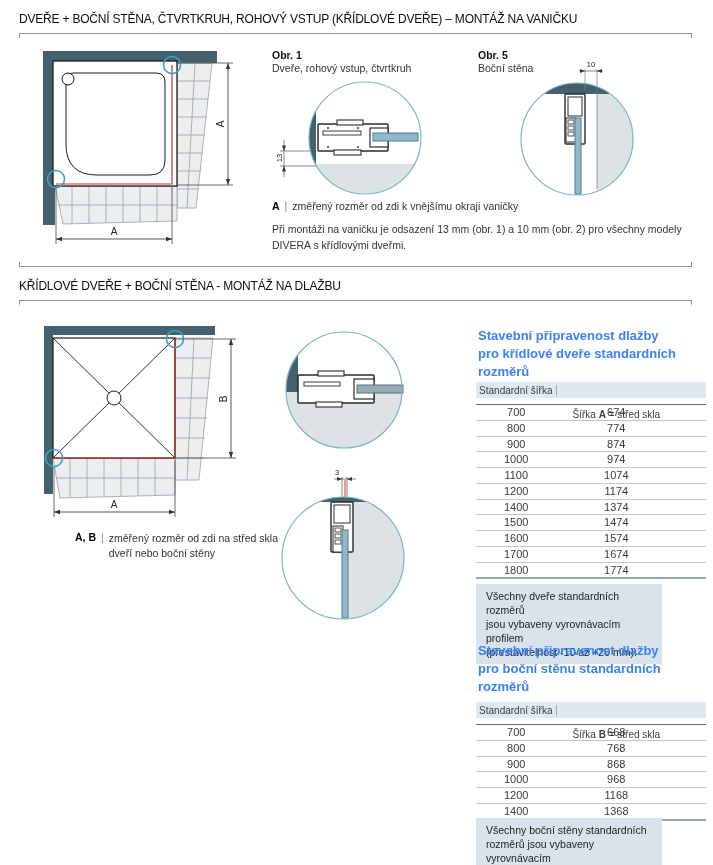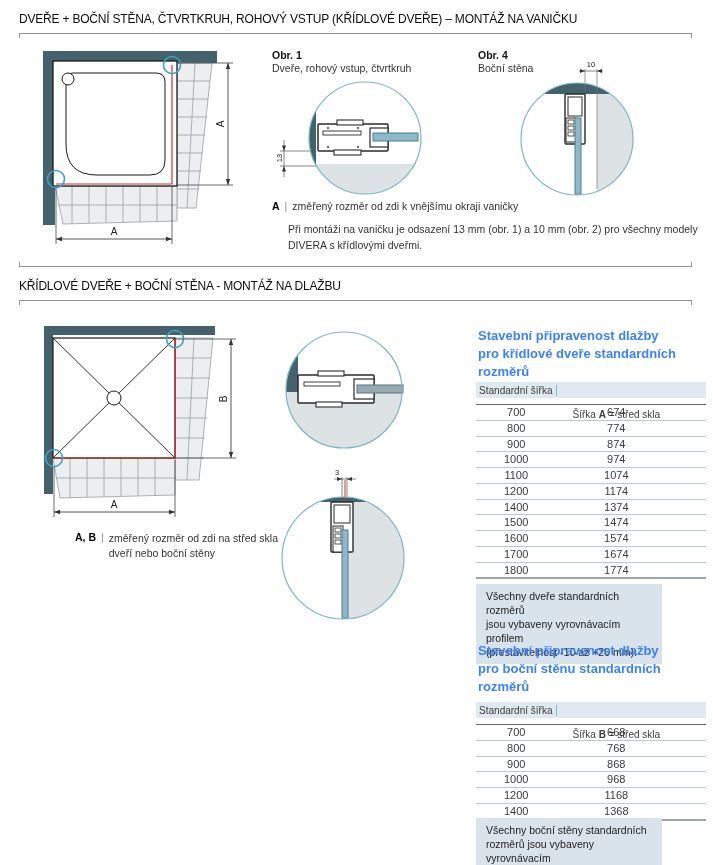--- a/index.html
+++ b/index.html
@@ -96,21 +96,21 @@
     <circle cx="58" cy="71" r="1" fill="#333"></circle>
       <circle cx="88" cy="71" r="1" fill="#333"></circle>
 
     <path d="M10,75 H46 M10,90 H46" stroke="#555" stroke-width="0.7"></path>
     <line x1="14" y1="64" x2="14" y2="101" stroke="#555" stroke-width="0.7"></line>
     <path d="M14,75 l-2,-5.5 h4 Z M14,90 l-2,5.5 h4 Z" fill="#333"></path>
     <text x="9" y="85" font-size="7.5" text-anchor="middle" transform="rotate(-90 9 82)">13</text>
     <circle cx="95" cy="62" r="56" fill="none" stroke="#7ab6c6" stroke-width="1.2"></circle>
   </svg>
 
-  <div class="abs fig-label" style="left:478px;top:49px;">Obr. 4</div>
+  <div class="abs fig-label" style="left:478px;top:49px;">Obr. 5</div>
   <div class="abs fig-caption" style="left:478px;top:62px;">Boční stěna</div>
 
   <svg class="abs" style="left:495px;top:56px;" width="215" height="150" viewBox="0 0 215 150">
     <defs>
         <clipPath id="clipC2">
           <circle cx="82" cy="83" r="56"></circle>
         </clipPath>
       </defs>
     <circle cx="82" cy="83" r="56" fill="#ffffff"></circle>
     <g clip-path="url(#clipC2)">
@@ -132,21 +132,21 @@
     <path d="M90,15 l-5,-2 v4 Z M102,15 l5,-2 v4 Z" fill="#333"></path>
     <text x="96" y="11" font-size="7.5" text-anchor="middle">10</text>
     <circle cx="82" cy="83" r="56" fill="none" stroke="#7ab6c6" stroke-width="1.2"></circle>
   </svg>
 
   <div class="abs measure" style="left:272px;top:200px;">
     <b>A</b>
     <span class="sep">|</span>
     <span>změřený rozměr od zdi k vnějšímu okraji vaničky</span>
   </div>
-  <div class="abs para" style="left:288px;top:222px;width:420px;">Při montáži na vaničku je odsazení 13 mm (obr. 1) a 10 mm (obr. 2) pro všechny modely
+  <div class="abs para" style="left:272px;top:222px;width:420px;">Při montáži na vaničku je odsazení 13 mm (obr. 1) a 10 mm (obr. 2) pro všechny modely
 DIVERA s křídlovými dveřmi.</div>
 
   <div class="rule rule-up" style="top:262px;"></div>
 
   <div class="abs sec-title" style="left:19px;top:279px;">KŘÍDLOVÉ DVEŘE + BOČNÍ STĚNA - MONTÁŽ NA DLAŽBU</div>
   <div class="rule rule-down" style="top:300px;"></div>
 
   <svg class="abs" style="left:20px;top:318px;" width="245" height="212" viewBox="0 0 245 212">
     <path d="M24,8 h171 v9 h-162 v159 h-9 z" fill="#44616e"></path>
 

